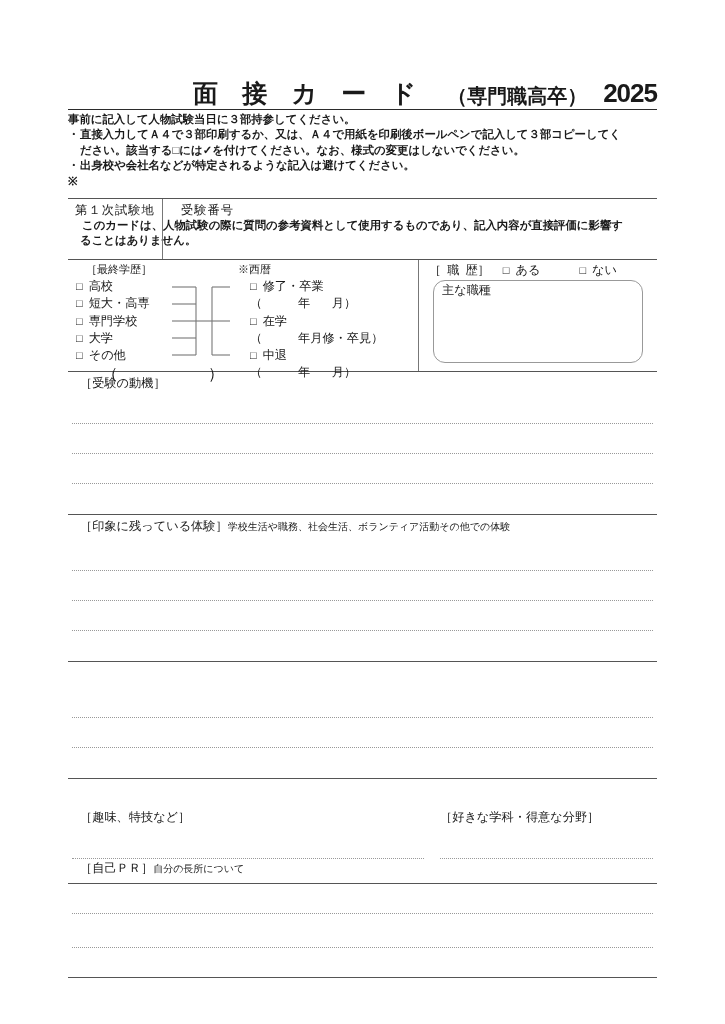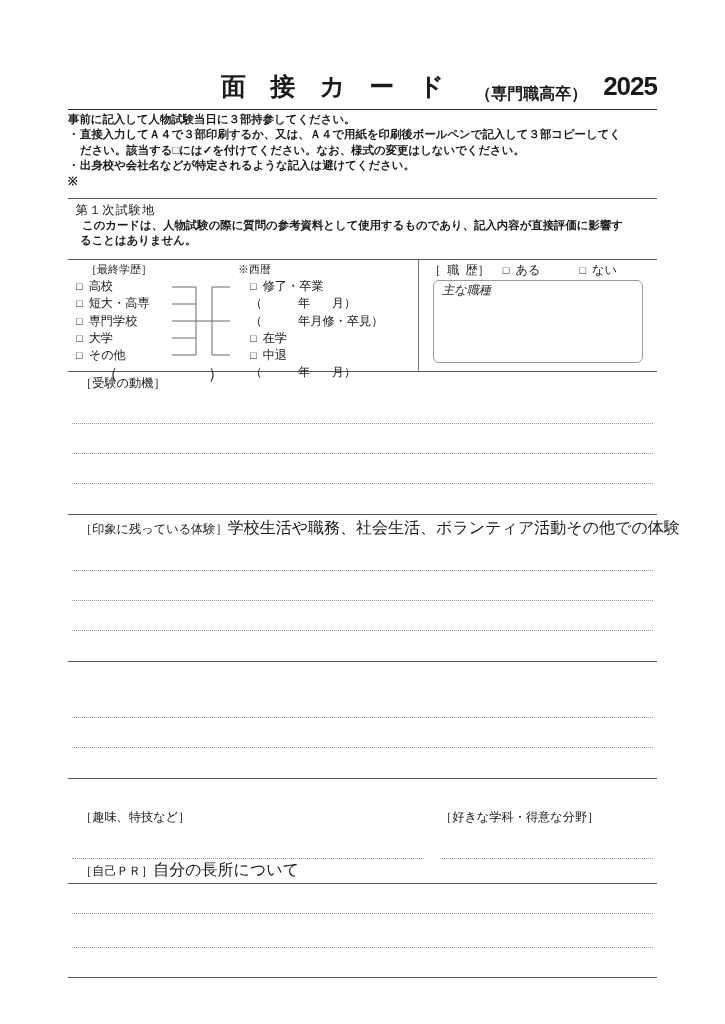--- a/index.html
+++ b/index.html
@@ -21,32 +21,32 @@
     padding: 0;
   }
 
   
   .title-row {
     position: absolute;
     left: 68px; top: 66px;
     width: 589px;
     height: 40px;
     display: flex;
-    align-items: center;
+    align-items: flex-end;
     justify-content: flex-end;
   }
   .title-main {
     font-size: 25px;
     font-weight: bold;
     letter-spacing: 9px;
     font-family: "Liberation Serif", "DejaVu Serif", serif;
     line-height: 1;
   }
   .title-sub {
-    font-size: 16px;
+    font-size: 20px;
     font-weight: bold;
     margin-left: 22px;
     line-height: 1;
     letter-spacing: 0px;
     margin-top: 16px;
   }
   .title-year {
     font-size: 26px;
     font-weight: bold;
     margin-left: 16px;
@@ -206,43 +206,42 @@
     font-size: 12.2px;
     white-space: nowrap;
     text-align: right;
   }
   .work-head .sp1 { letter-spacing: 6px; }
   .work-box {
     position: absolute;
     left: 14px; top: 20px;
     right: 14px; bottom: 8px;
     border: 1.1px solid #999;
-    border-radius: 6px;
-    font-style: italic;
+    border-radius: 12px;
   }
   .work-box-lbl {
     position: absolute;
     left: 8px; top: 1px;
     font-size: 12.2px;
   }
 
   
   .sect {
     position: absolute;
     left: 68px;
     width: 589px;
     border-bottom: 1.1px solid #555;
   }
   .sect-title {
     position: absolute;
     left: 12px; top: 3px;
     font-size: 12.2px;
     white-space: nowrap;
   }
-  .sect-title .hint { font-size: 16px; }
+  .sect-title .hint { font-size: 10px; }
   .dline {
     position: absolute;
     left: 4px;
     width: 581px;
     border-bottom: 1.6px dotted #999;
     height: 0;
   }
   .dline-half-l {
     position: absolute;
     left: 4px;
@@ -290,20 +289,23 @@
     <div class="note-mark">
       <span class="mk">※</span>
       <span class="txt">このカードは、人物試験の際に質問の参考資料として使用するものであり、記入内容が直接評価に影響す</span>
     </div>
     <span class="note-indent">ることはありません。</span>
   </div>
 
   <div class="toptable">
     <div class="tt-cell tt-c2">
       <div class="tt-head">第１次試験地</div>
+    </div>
+    <div class="tt-cell tt-c3">
+      <div class="tt-head">受験番号</div>
     </div>
   </div>
 
   <div class="edu-block">
 
     <div class="edu-left">
       <div class="edu-head">［最終学歴］</div>
       <div class="seireki">※西暦</div>
 
       <div class="edu-list">
@@ -344,24 +346,24 @@
       </svg>
 
       <div class="edu-right-col">
         <div class="rline">
           <span class="chk">□</span><span>修了・卒業</span>
         </div>
         <div class="rline">
           <span>（</span><span class="yr">年</span><span class="mo">月）</span>
         </div>
         <div class="rline">
+          <span class="chk">□</span><span>在学</span>
+        </div>
+        <div class="rline">
           <span>（</span><span class="yr">年</span><span class="mo2">月修・卒見）</span>
-        </div>
-        <div class="rline">
-          <span class="chk">□</span><span>在学</span>
         </div>
         <div class="rline">
           <span class="chk">□</span><span>中退</span>
         </div>
         <div class="rline">
           <span>（</span><span class="yr">年</span><span class="mo">月）</span>
         </div>
       </div>
     </div>
 

